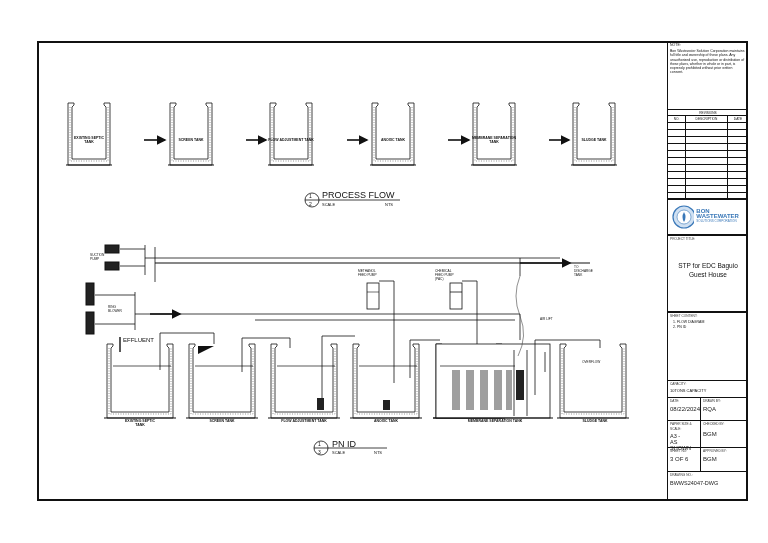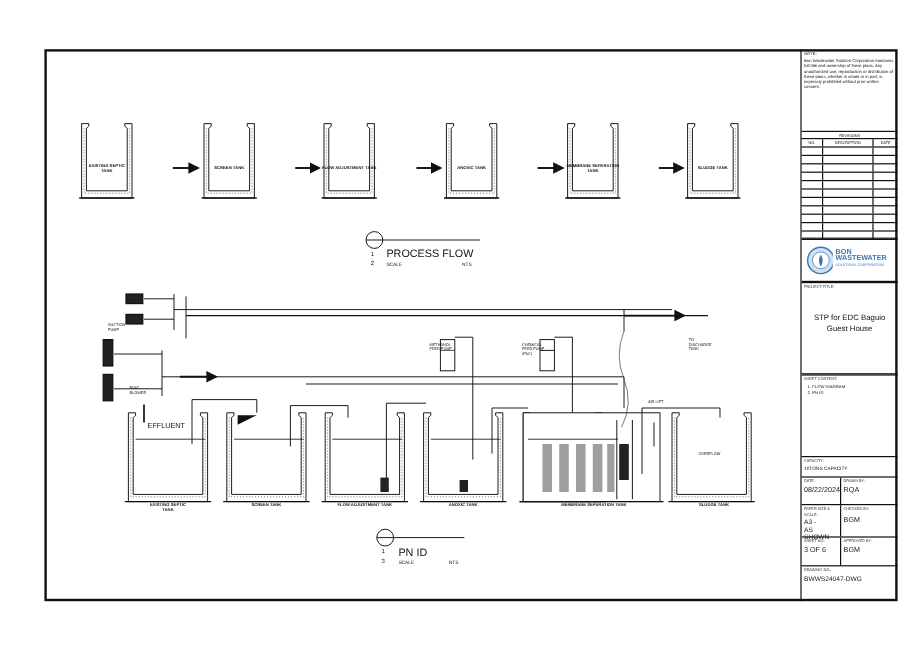--- a/index.html
+++ b/index.html
@@ -1,18 +1,18 @@
 <!DOCTYPE html>
 <html><head>
 <meta charset="utf-8">
 <style>
   html,body{margin:0;padding:0;background:#fff;}
   body{width:768px;height:543px;position:relative;overflow:hidden;font-family:"Liberation Sans",sans-serif;color:#111;}
   .sheet{position:absolute;left:37px;top:41px;width:711px;height:460px;border:2px solid #111;box-sizing:border-box;background:#fff;}
-  .abs{position:absolute;margin-top:16px;}
+  .abs{position:absolute;}
   .tb{position:absolute;left:667px;top:41px;width:81px;height:460px;border-left:1.5px solid #111;box-sizing:border-box;font-size:4px;line-height:5px;}
   .tb .cell{position:absolute;left:0;width:100%;box-sizing:border-box;border-bottom:1px solid #111;}
   .tb .lbl{font-size:3.2px;color:#333;text-transform:uppercase;padding:1px 2px;}
   .tb .val{font-size:7px;padding:2px 2px;color:#222;}
   .rev-grid{position:absolute;left:0;top:75px;width:100%;}
   .rev-row{display:flex;height:7px;border-bottom:0.8px solid #111;box-sizing:border-box;}
   .rev-row div{border-right:0.8px solid #111;box-sizing:border-box;font-size:3.2px;text-align:center;line-height:7px;}
   .rev-row div:last-child{border-right:none;}
   .tank-label{position:absolute;font-size:3.5px;font-weight:bold;text-align:center;white-space:pre-line;line-height:4px;}
   .title-text{font-size:9px;}

